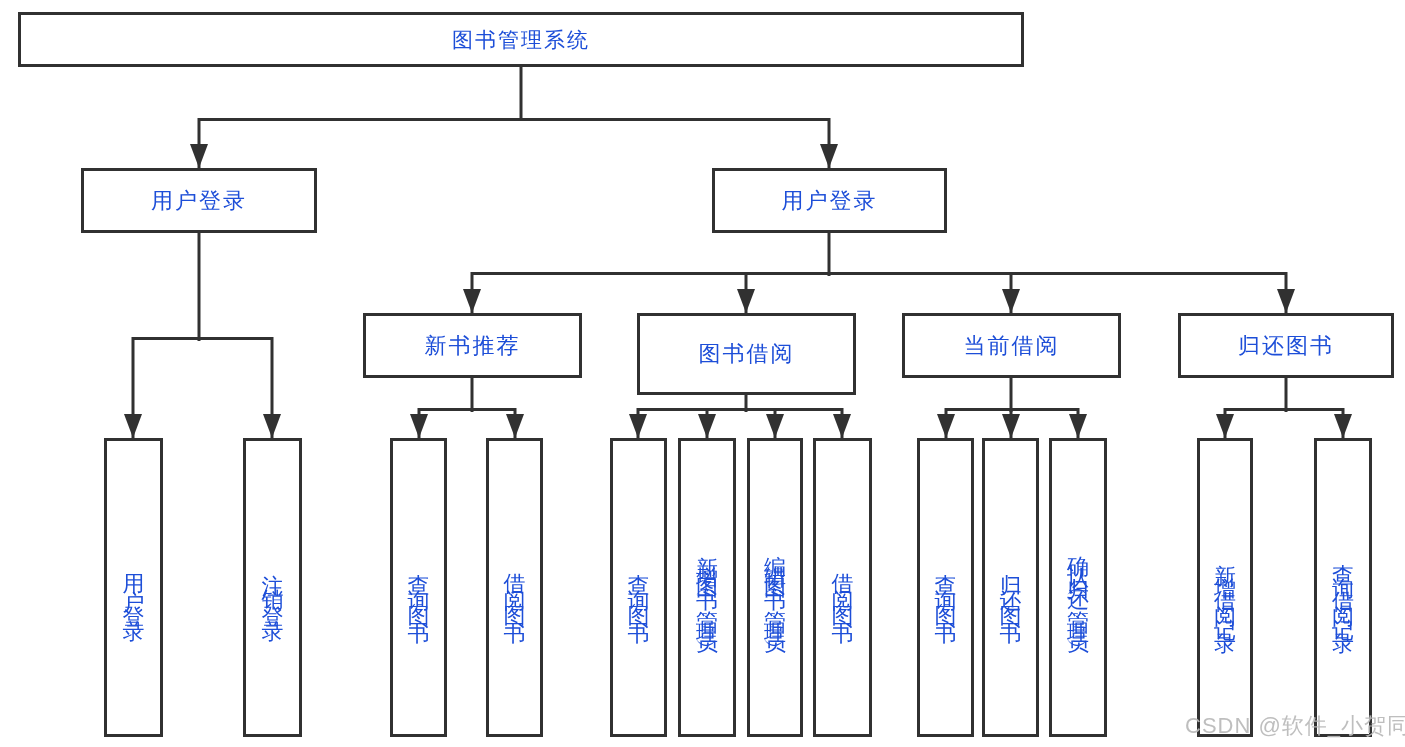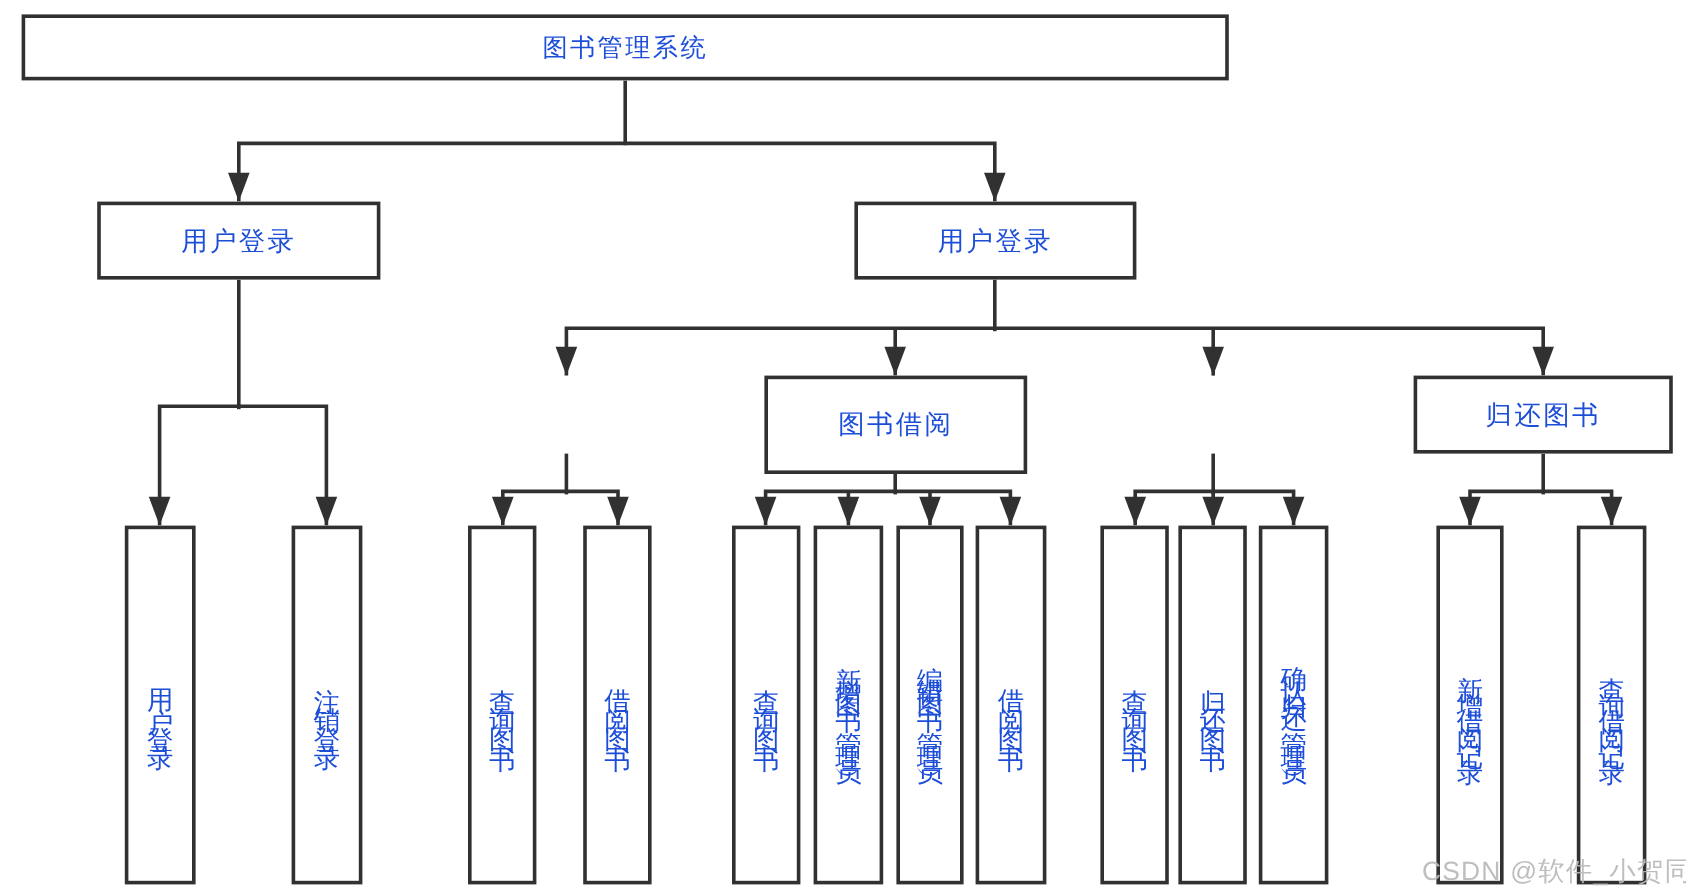--- a/index.html
+++ b/index.html
@@ -88,22 +88,28 @@
     <span>图书管理系统</span>
   </div>
 
   <div class="node hbox" style="left:81px;top:168px;width:236px;height:65px">
     <span>用户登录</span>
   </div>
   <div class="node hbox" style="left:712px;top:168px;width:235px;height:65px">
     <span>用户登录</span>
   </div>
 
+  <div class="node hbox" style="left:363px;top:313px;width:219px;height:65px">
+    <span>新书推荐</span>
+  </div>
   <div class="node hbox" style="left:637px;top:313px;width:219px;height:82px">
     <span>图书借阅</span>
+  </div>
+  <div class="node hbox" style="left:902px;top:313px;width:219px;height:65px">
+    <span>当前借阅</span>
   </div>
   <div class="node hbox" style="left:1178px;top:313px;width:216px;height:65px">
     <span>归还图书</span>
   </div>
 
   <div class="node vbox" style="left:104px;top:438px;width:59px;height:299px">
     <span class="vlabel">用户登录</span>
   </div>
   <div class="node vbox" style="left:243px;top:438px;width:59px;height:299px">
     <span class="vlabel">注销登录</span>

